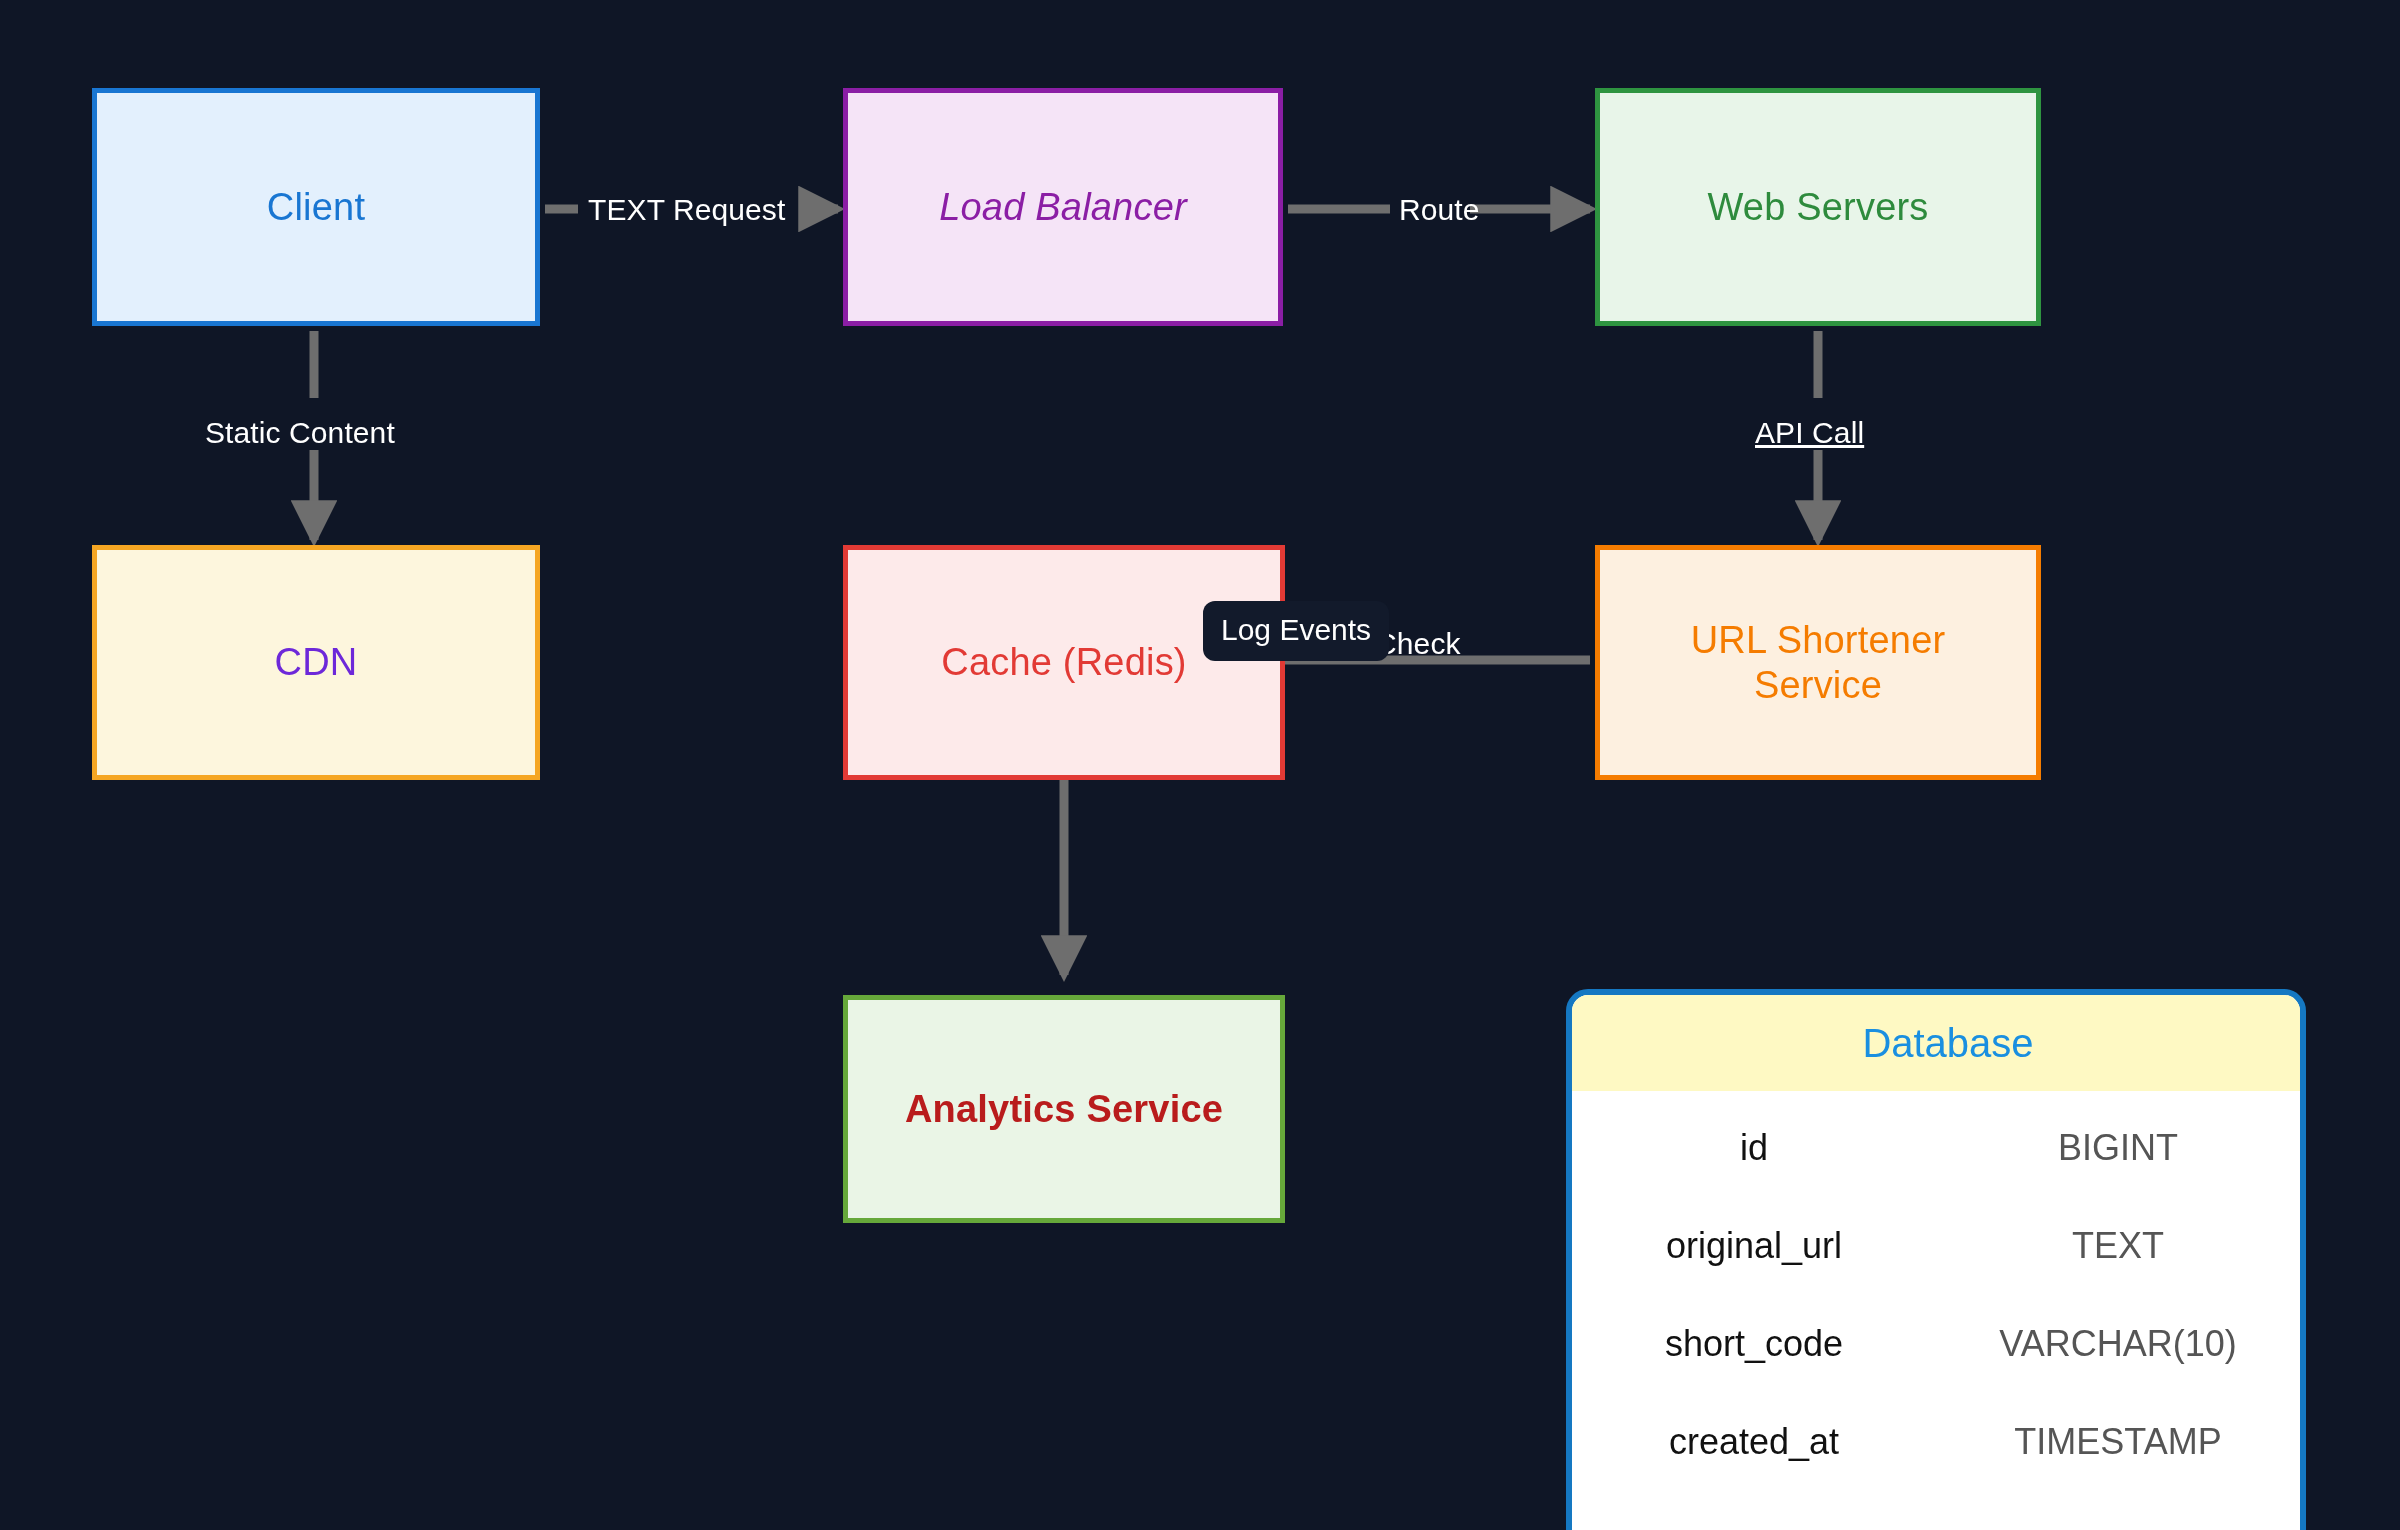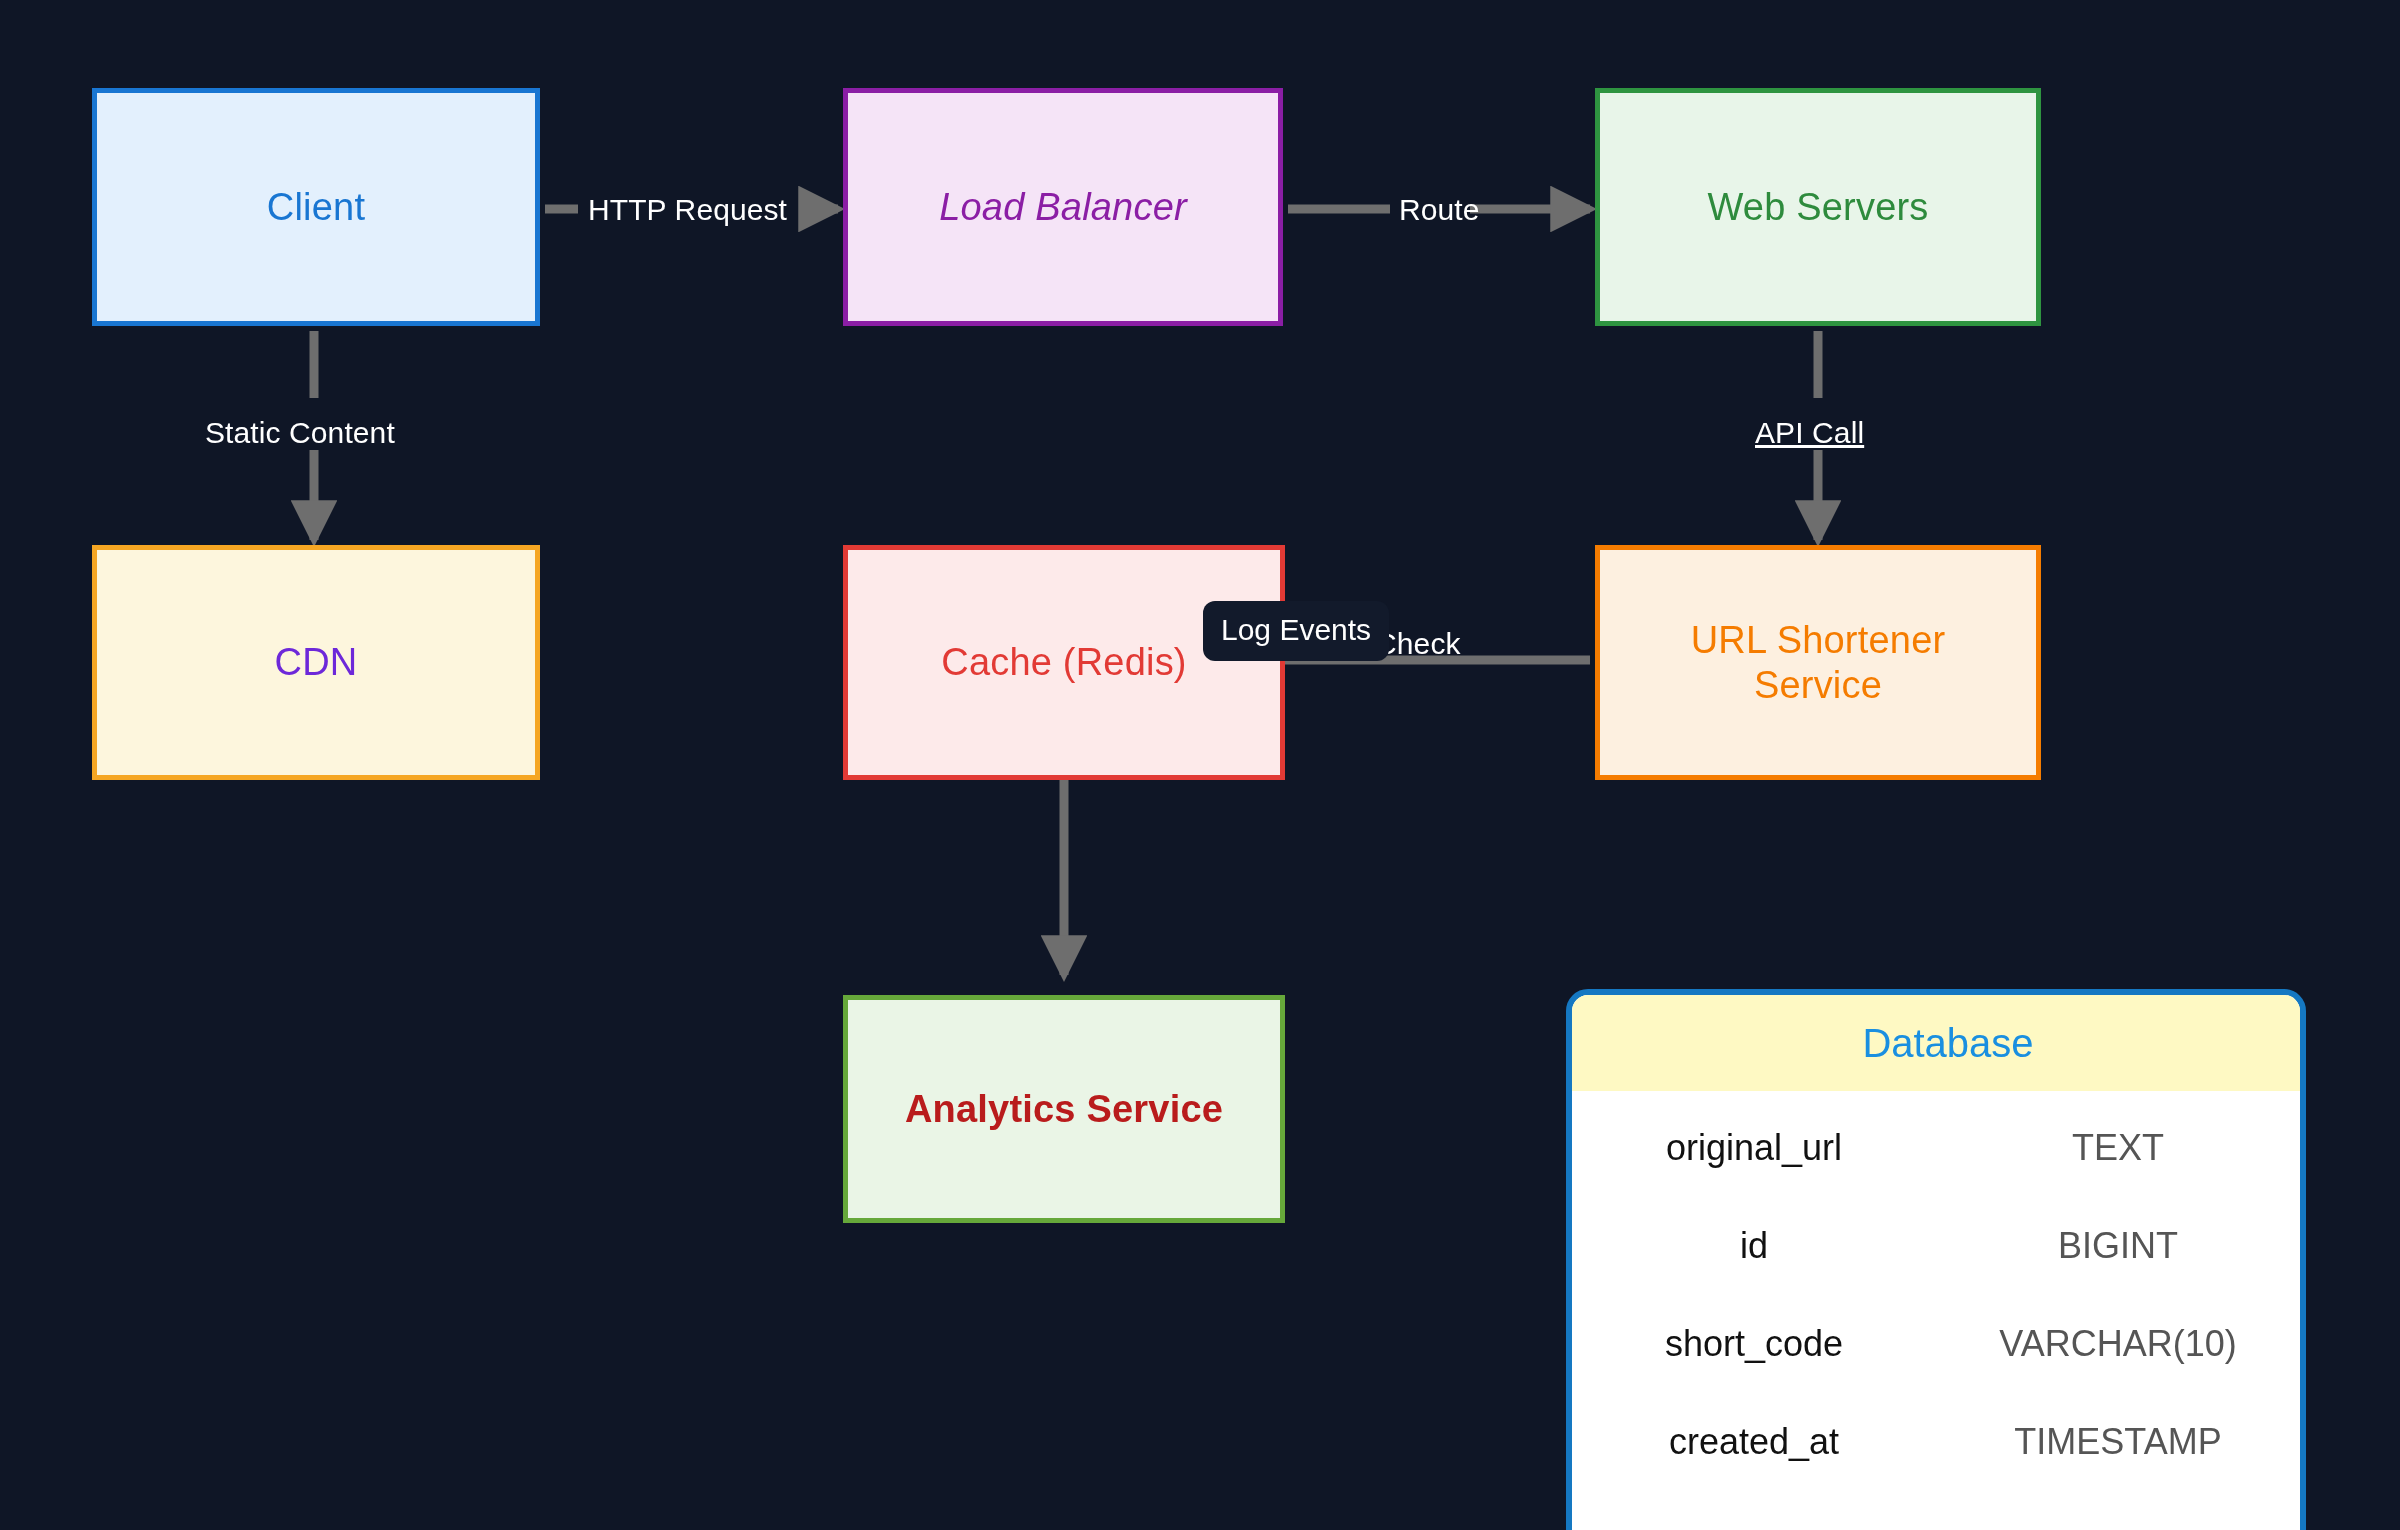--- a/index.html
+++ b/index.html
@@ -217,49 +217,49 @@
   </div>
 
   <div class="node n-cache">
     <span class="node-label">Cache (Redis)</span>
   </div>
 
   <div class="node n-analytics">
     <span class="node-label">Analytics Service</span>
   </div>
 
-  <div class="edge-label el-http">HTTP Request</div>
+  <div class="edge-label el-http">TEXT Request</div>
 
   <div class="edge-label el-route">Route</div>
 
   <div class="edge-label el-static">Static Content</div>
 
   <div class="edge-label el-api">API Call</div>
 
   <div class="edge-label el-cache-check">Cache Check</div>
 
   <div class="tooltip">
     <span>Log Events</span>
   </div>
 
   <div class="db-panel">
     <div class="db-header">Database</div>
     <div class="db-rows">
 
       <div class="db-row">
+        <div class="db-field">id</div>
+        <div class="db-type">BIGINT</div>
+      </div>
+
+      <div class="db-row">
         <div class="db-field">original_url</div>
         <div class="db-type">TEXT</div>
       </div>
 
       <div class="db-row">
-        <div class="db-field">id</div>
-        <div class="db-type">BIGINT</div>
-      </div>
-
-      <div class="db-row">
         <div class="db-field">short_code</div>
         <div class="db-type">VARCHAR(10)</div>
       </div>
 
       <div class="db-row">
         <div class="db-field">created_at</div>
         <div class="db-type">TIMESTAMP</div>
       </div>
 
     </div>

